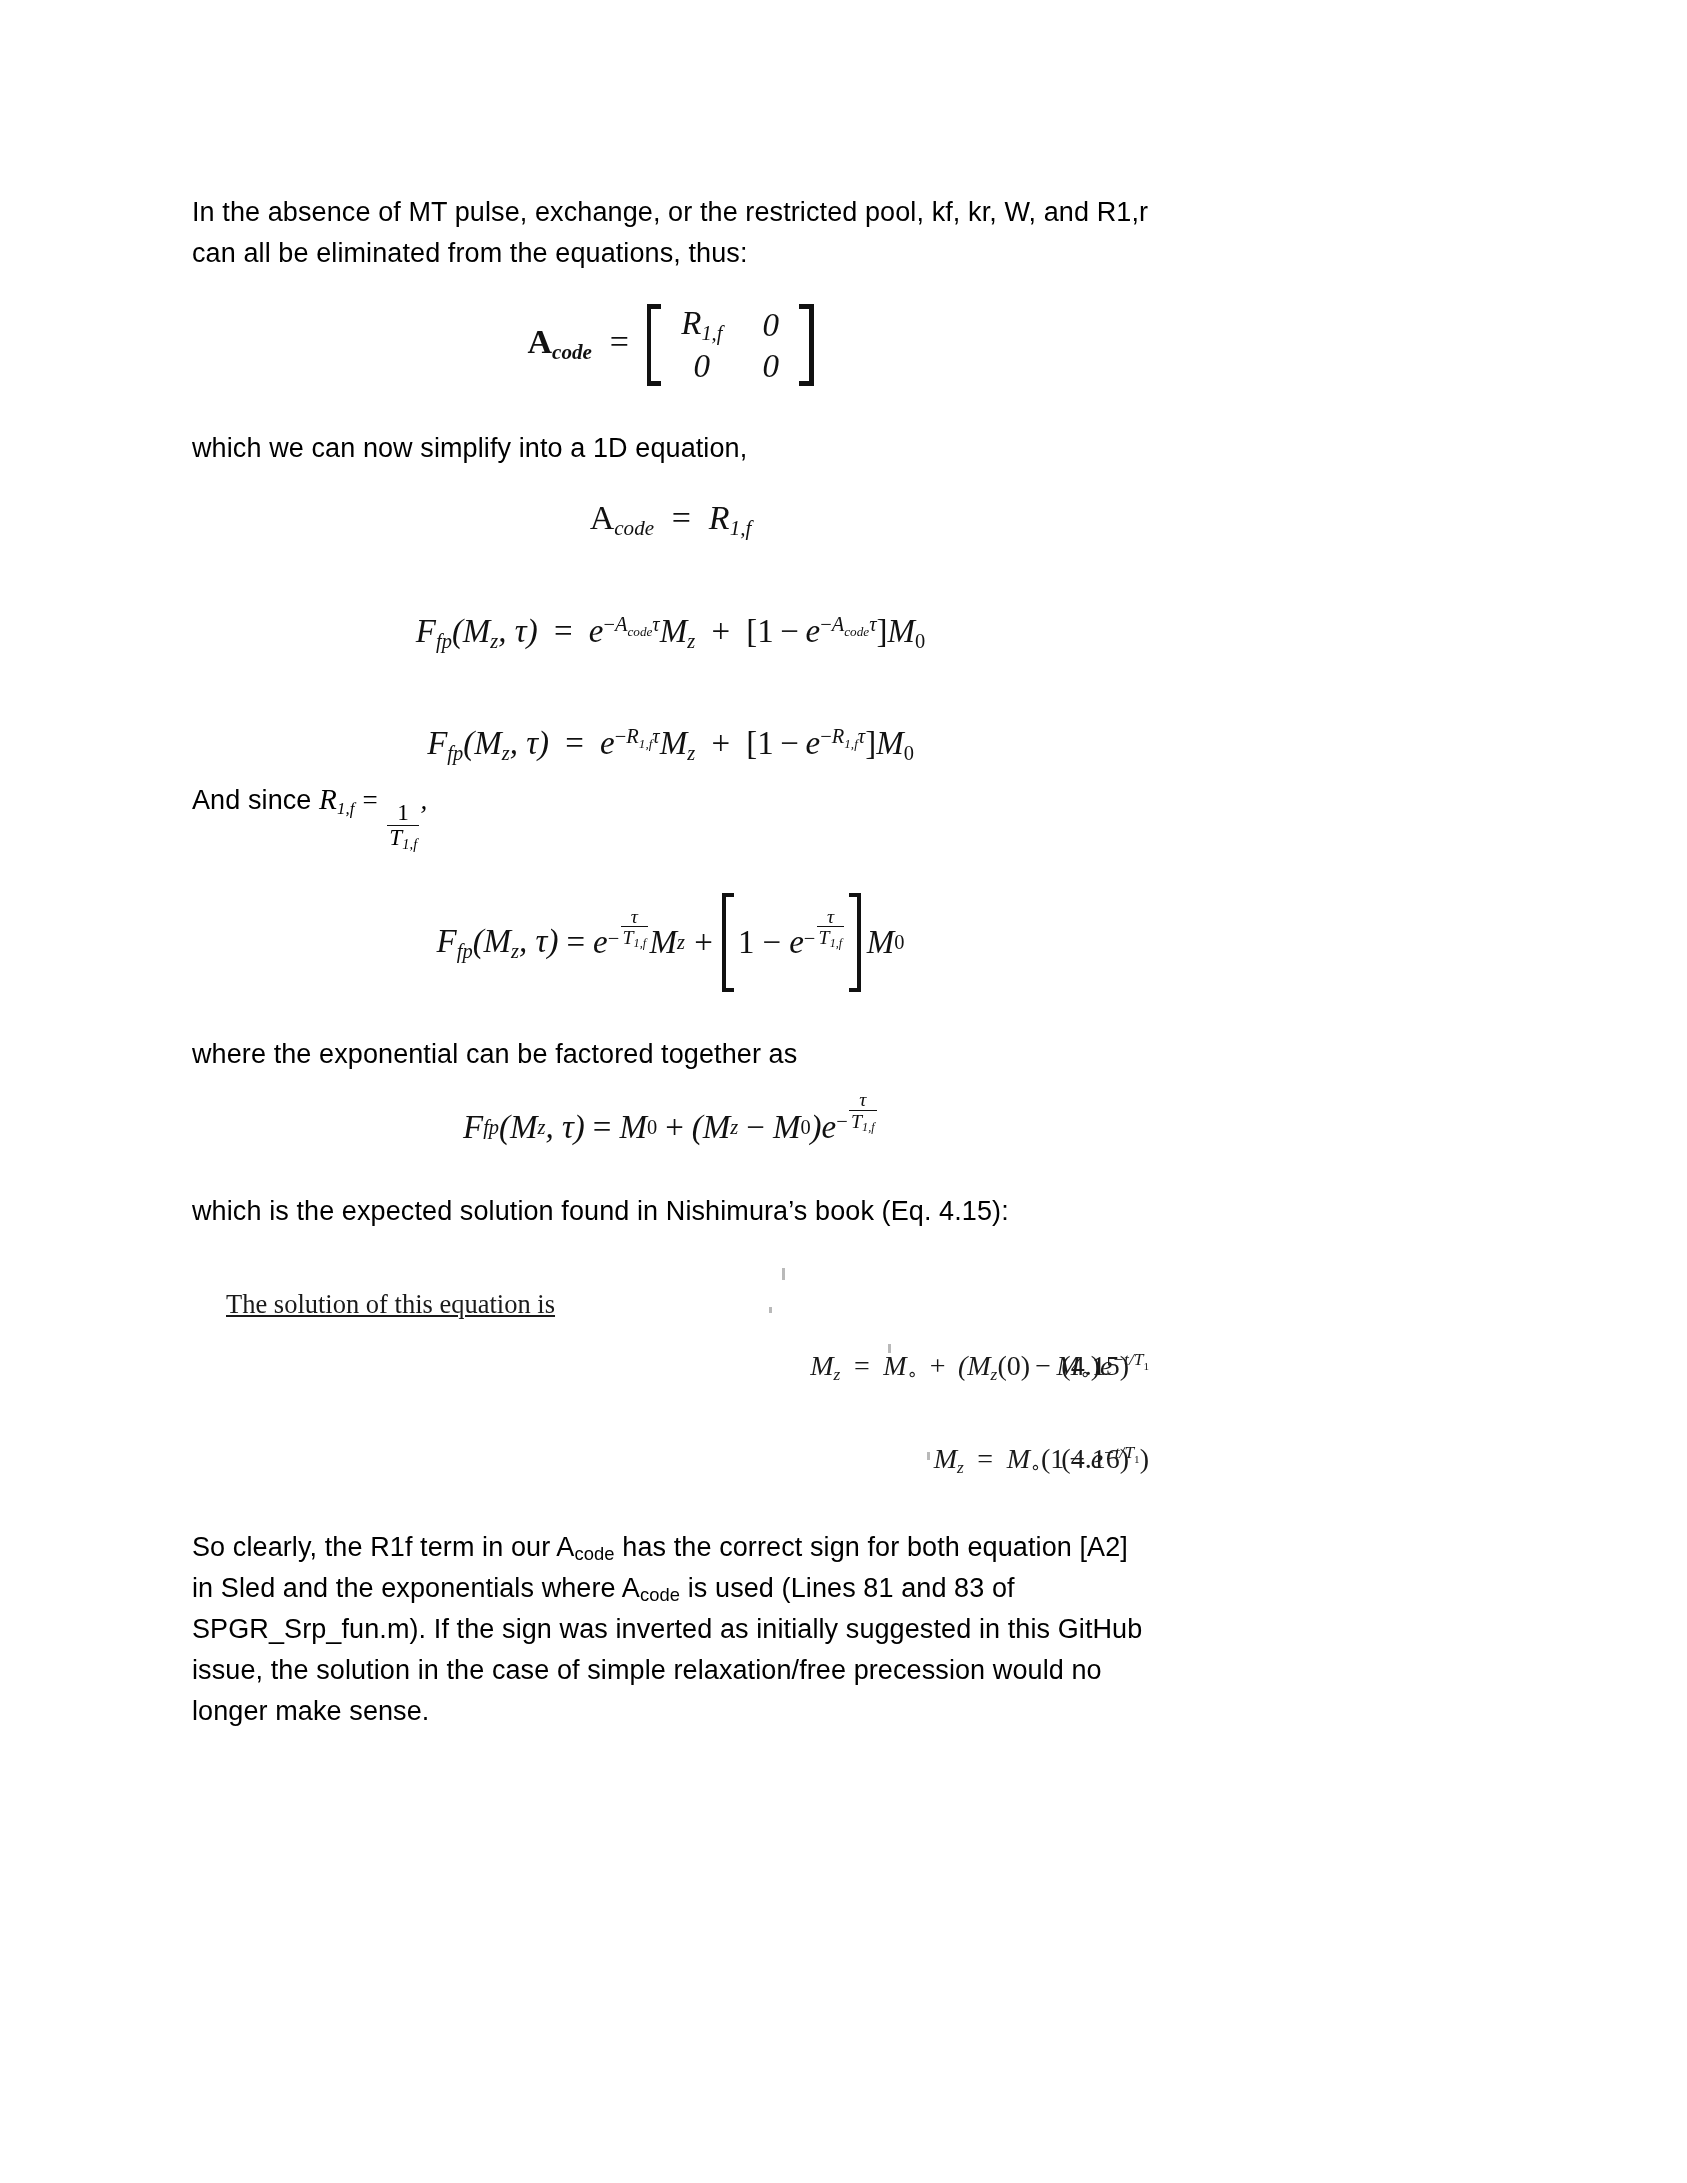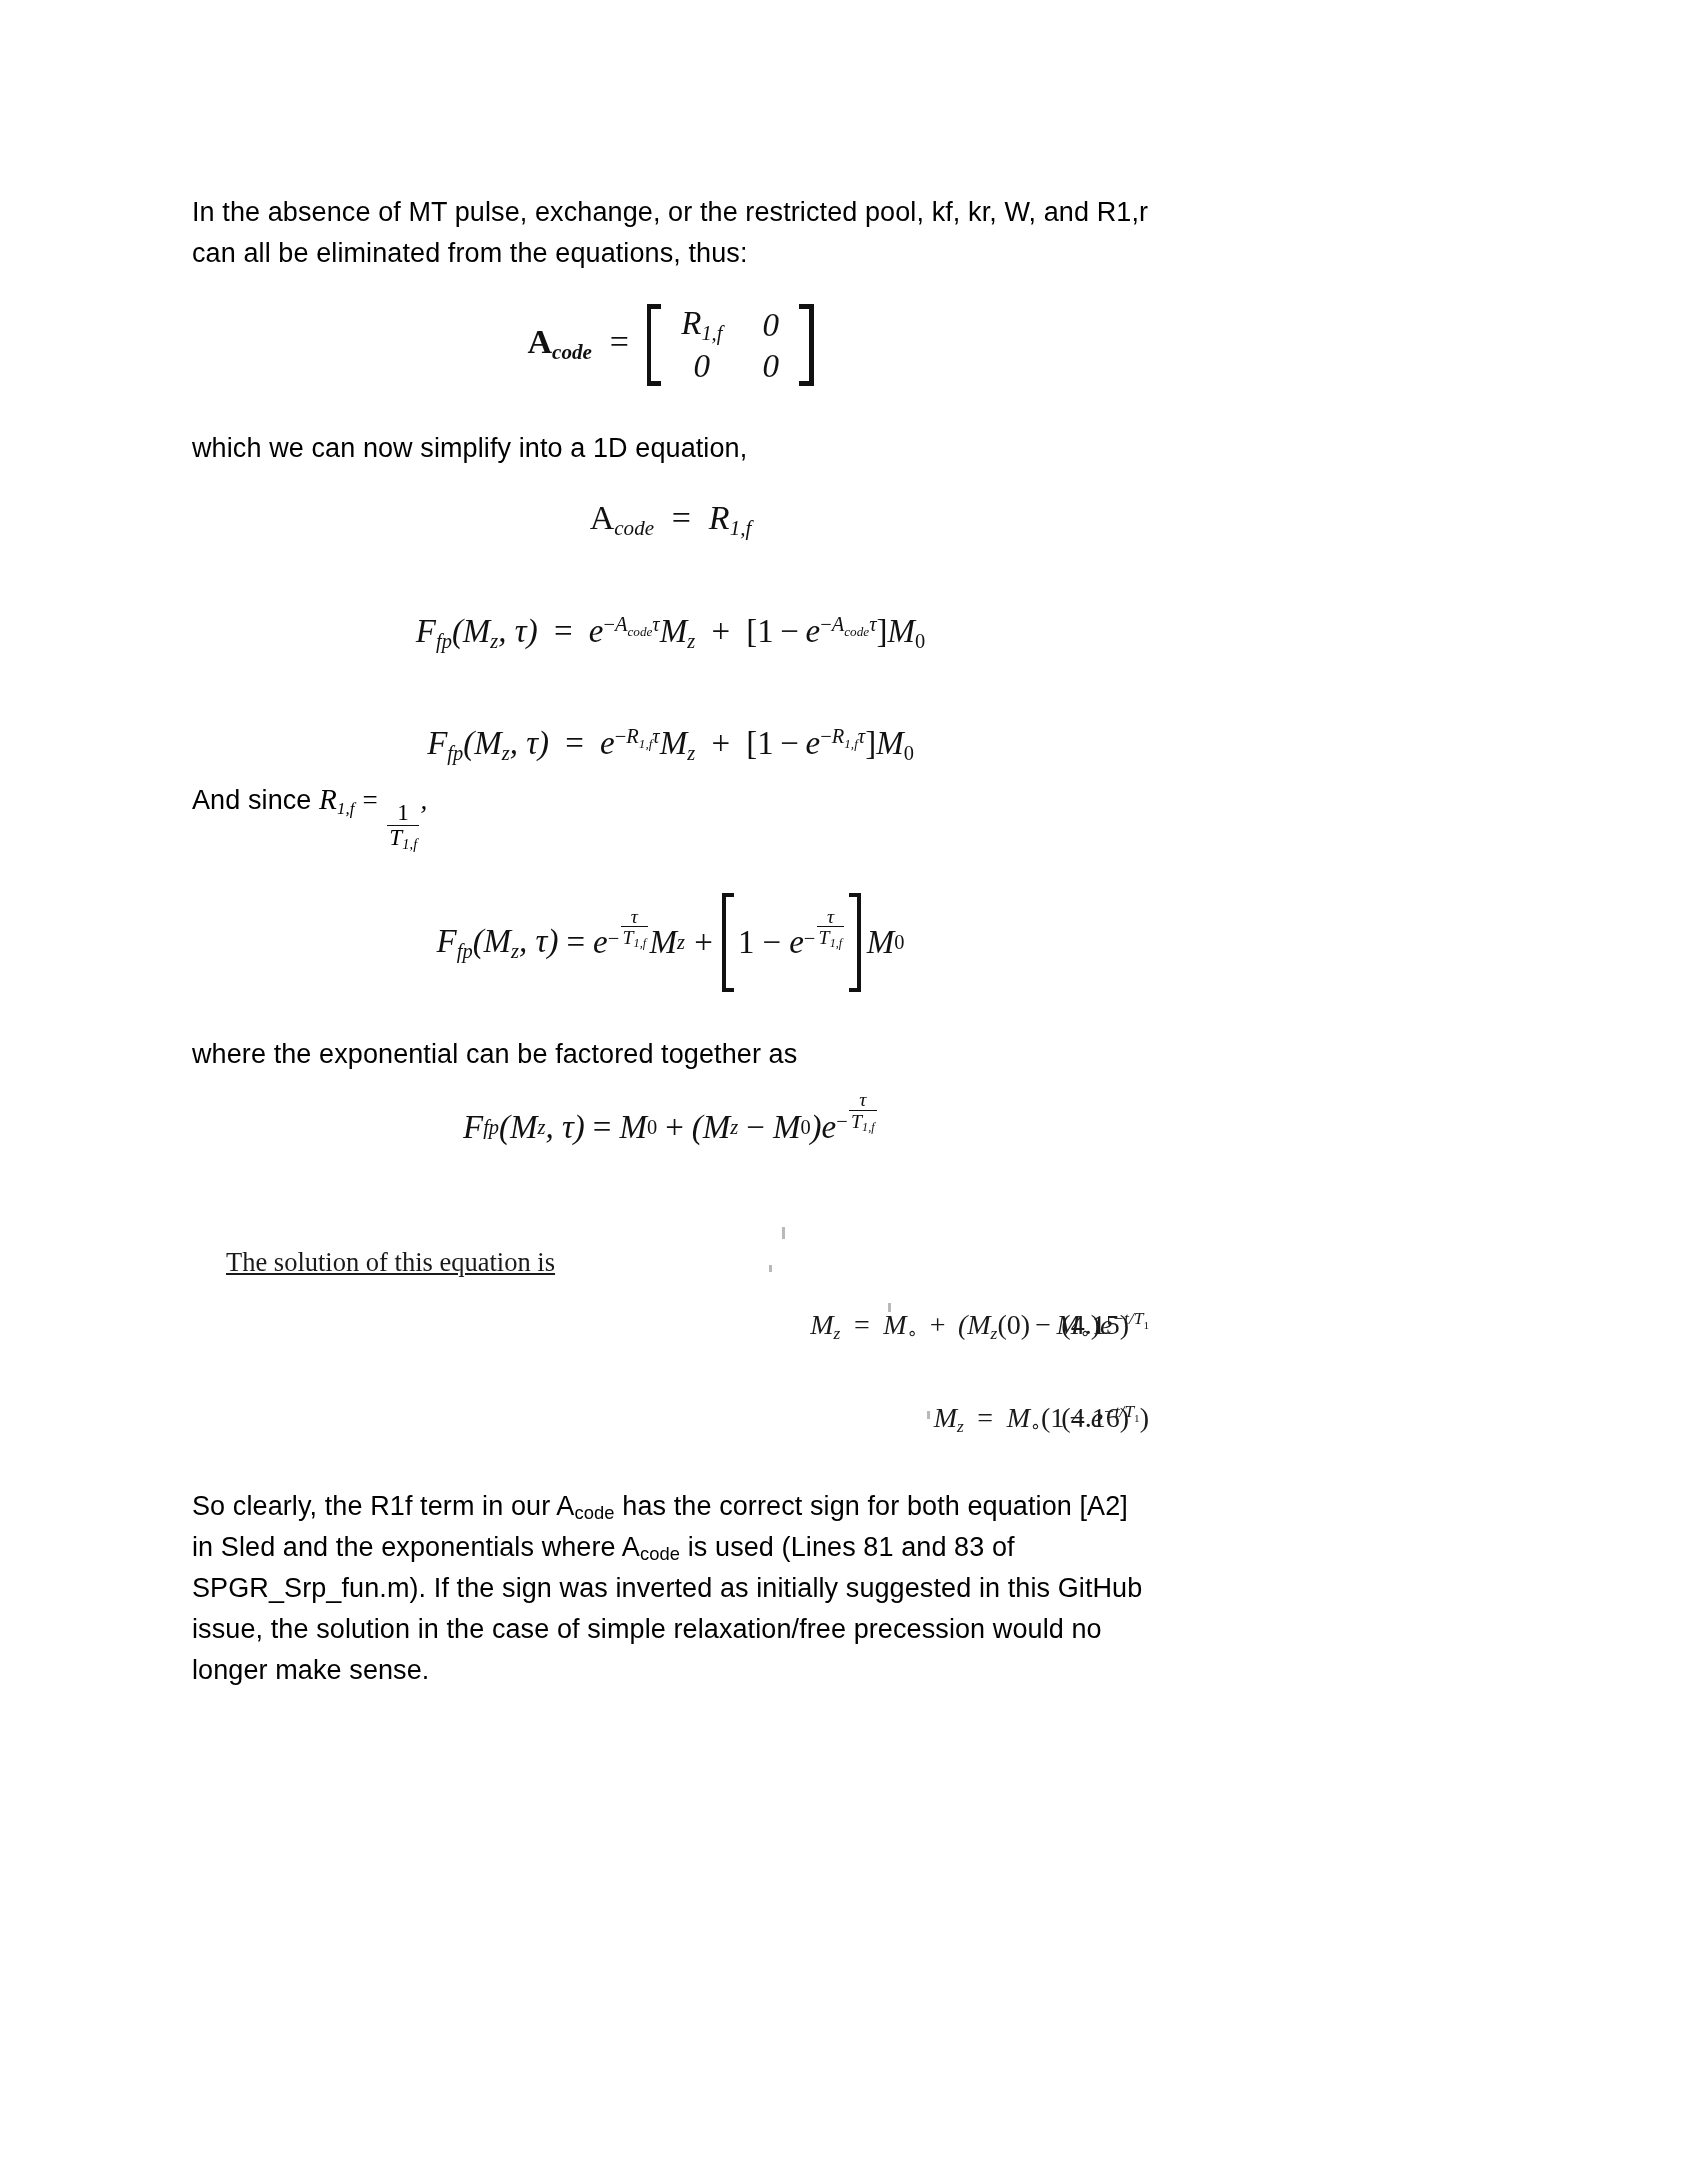--- a/index.html
+++ b/index.html
@@ -293,20 +293,21 @@
           <span class="frac frac-sm" style="vertical-align:baseline;">
             <span class="num">τ</span>
             <span class="den"><span>T</span><span class="sb">1,f</span></span>
           </span>
         </span>
     </span>
   </div>
 
   <div class="spacer-lg"></div>
 
+  <p class="para">which is the expected solution found in Nishimura’s book (Eq. 4.15):</p>
 
   <div style="height:54px;"></div>
 
   <div class="scan">
     <div class="speck" style="left:556px; top:-18.5px; width:2.6px; height:12px;"></div>
     <div class="speck" style="left:543px; top:20px; width:2.6px; height:6.6px;"></div>
 
     <div class="scan-line">The solution of this equation is</div>
 
     <div style="height:28px;"></div>

